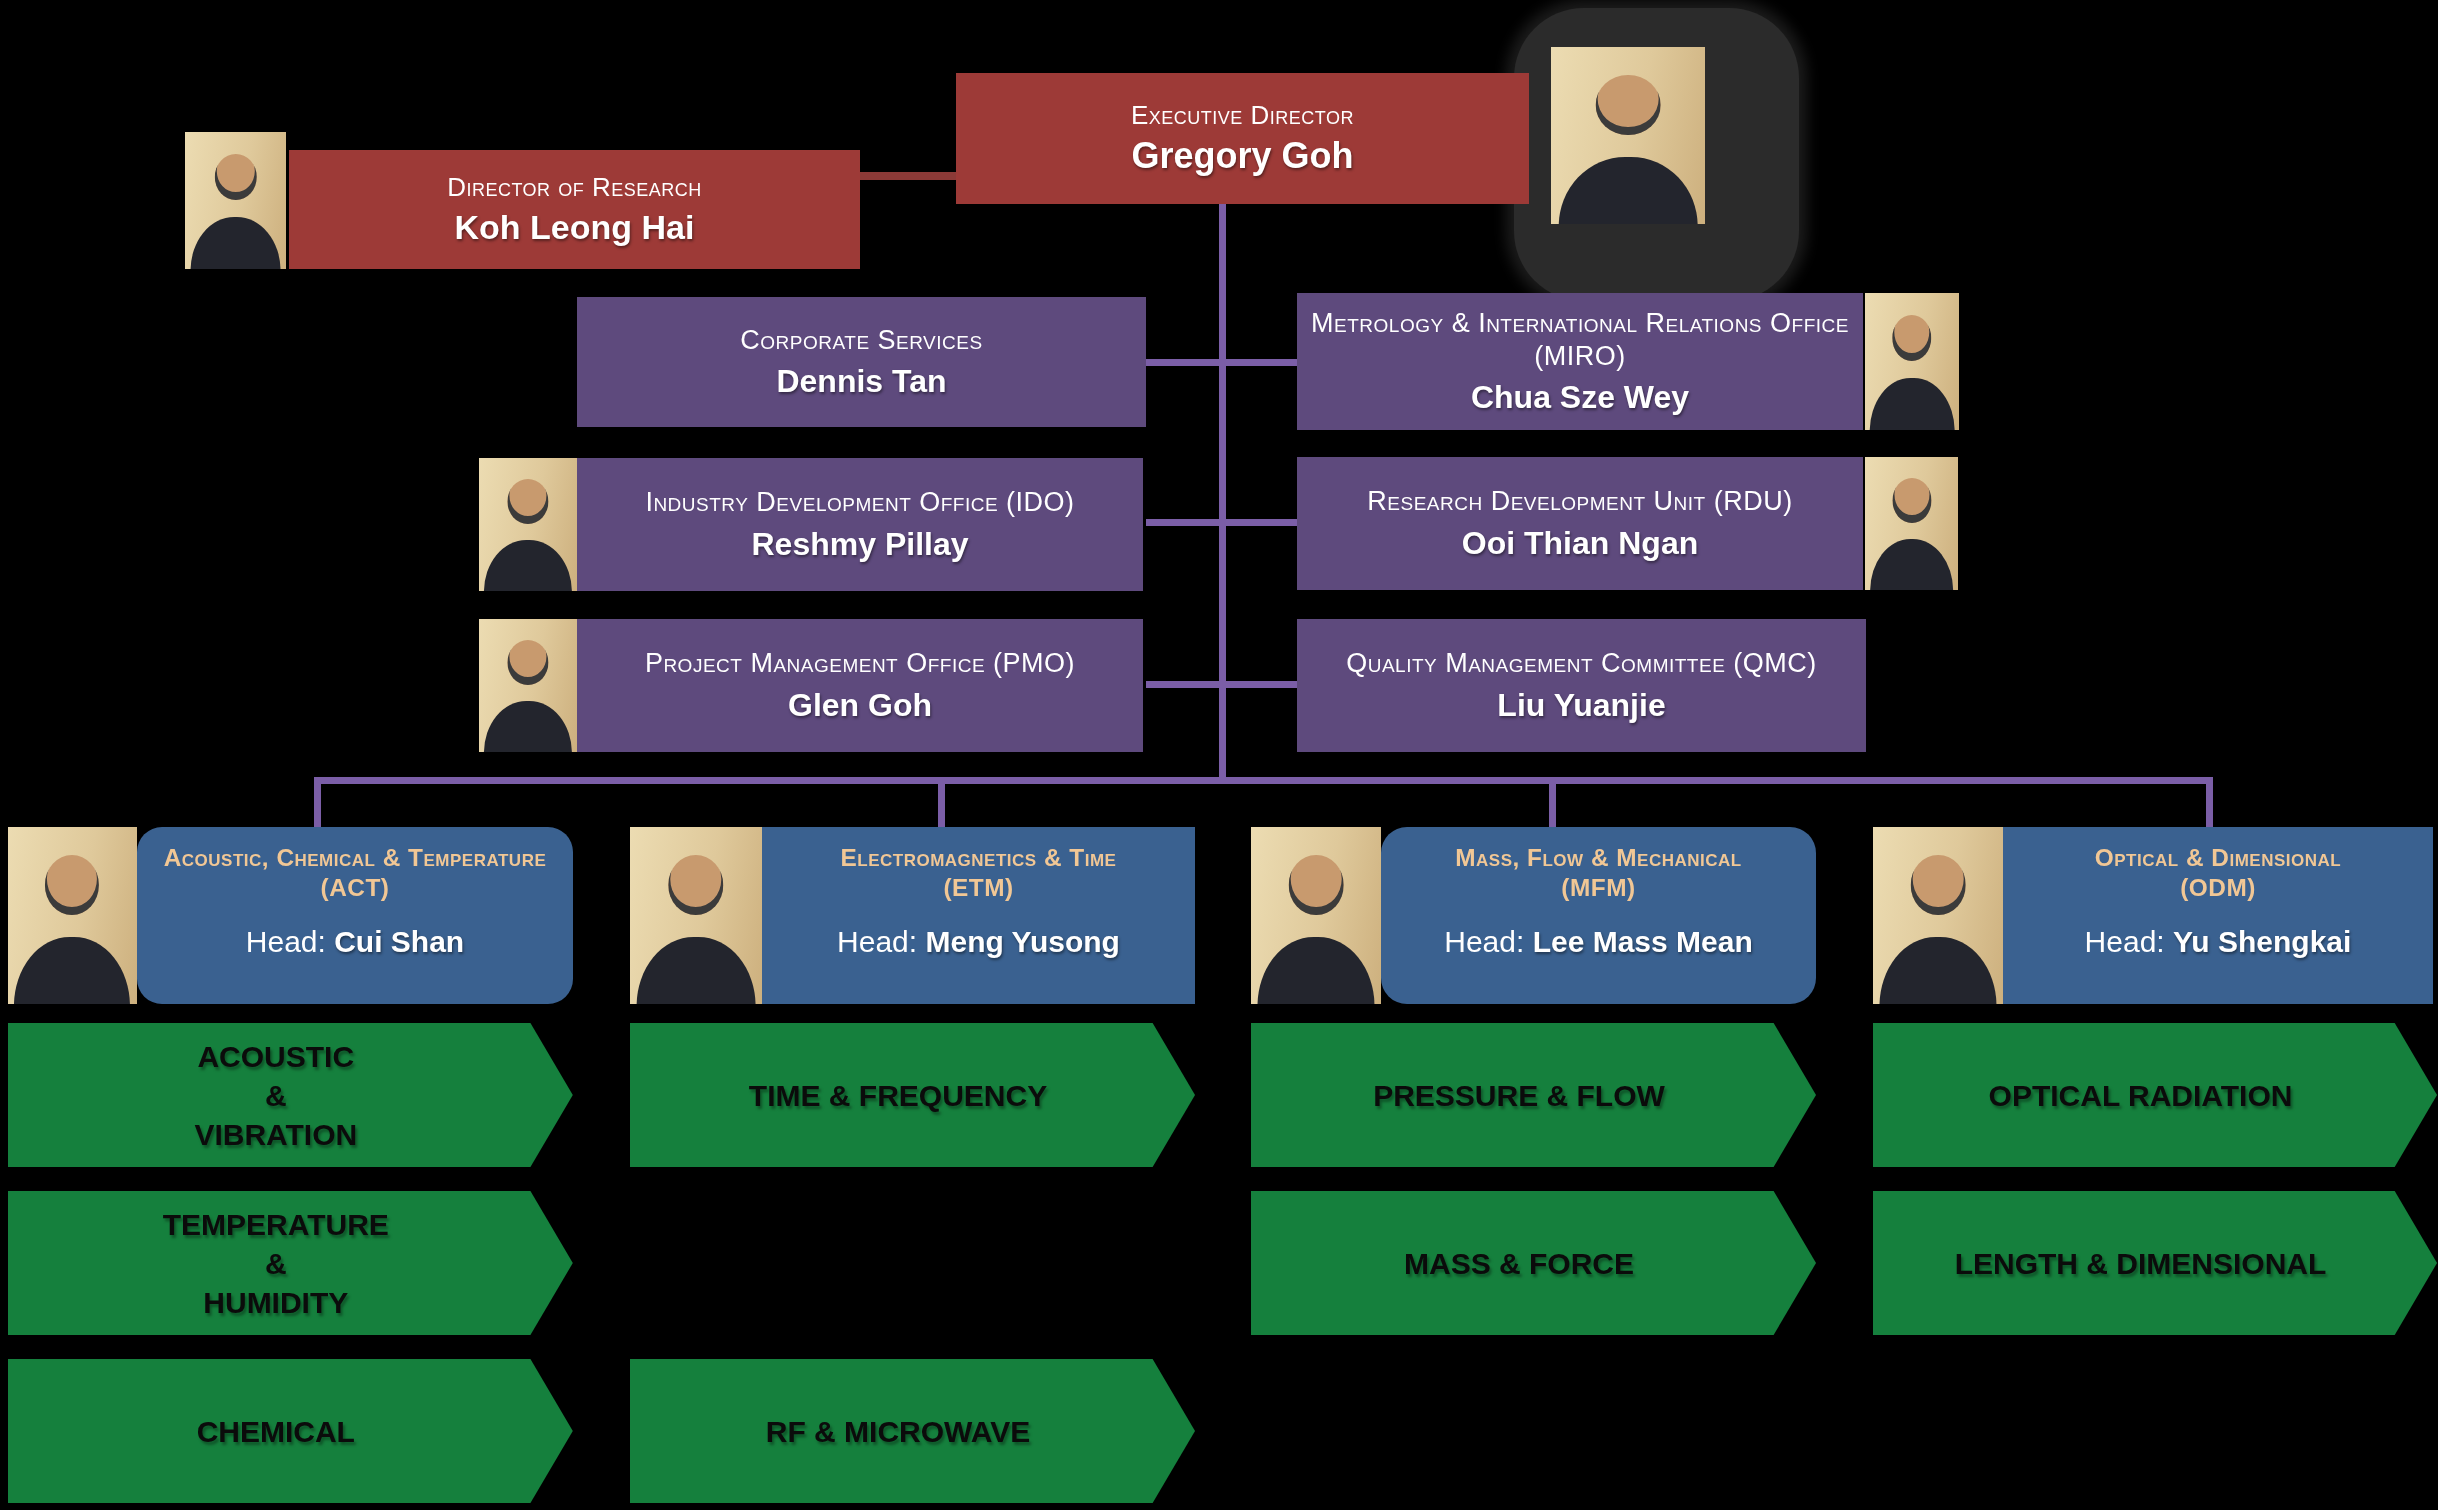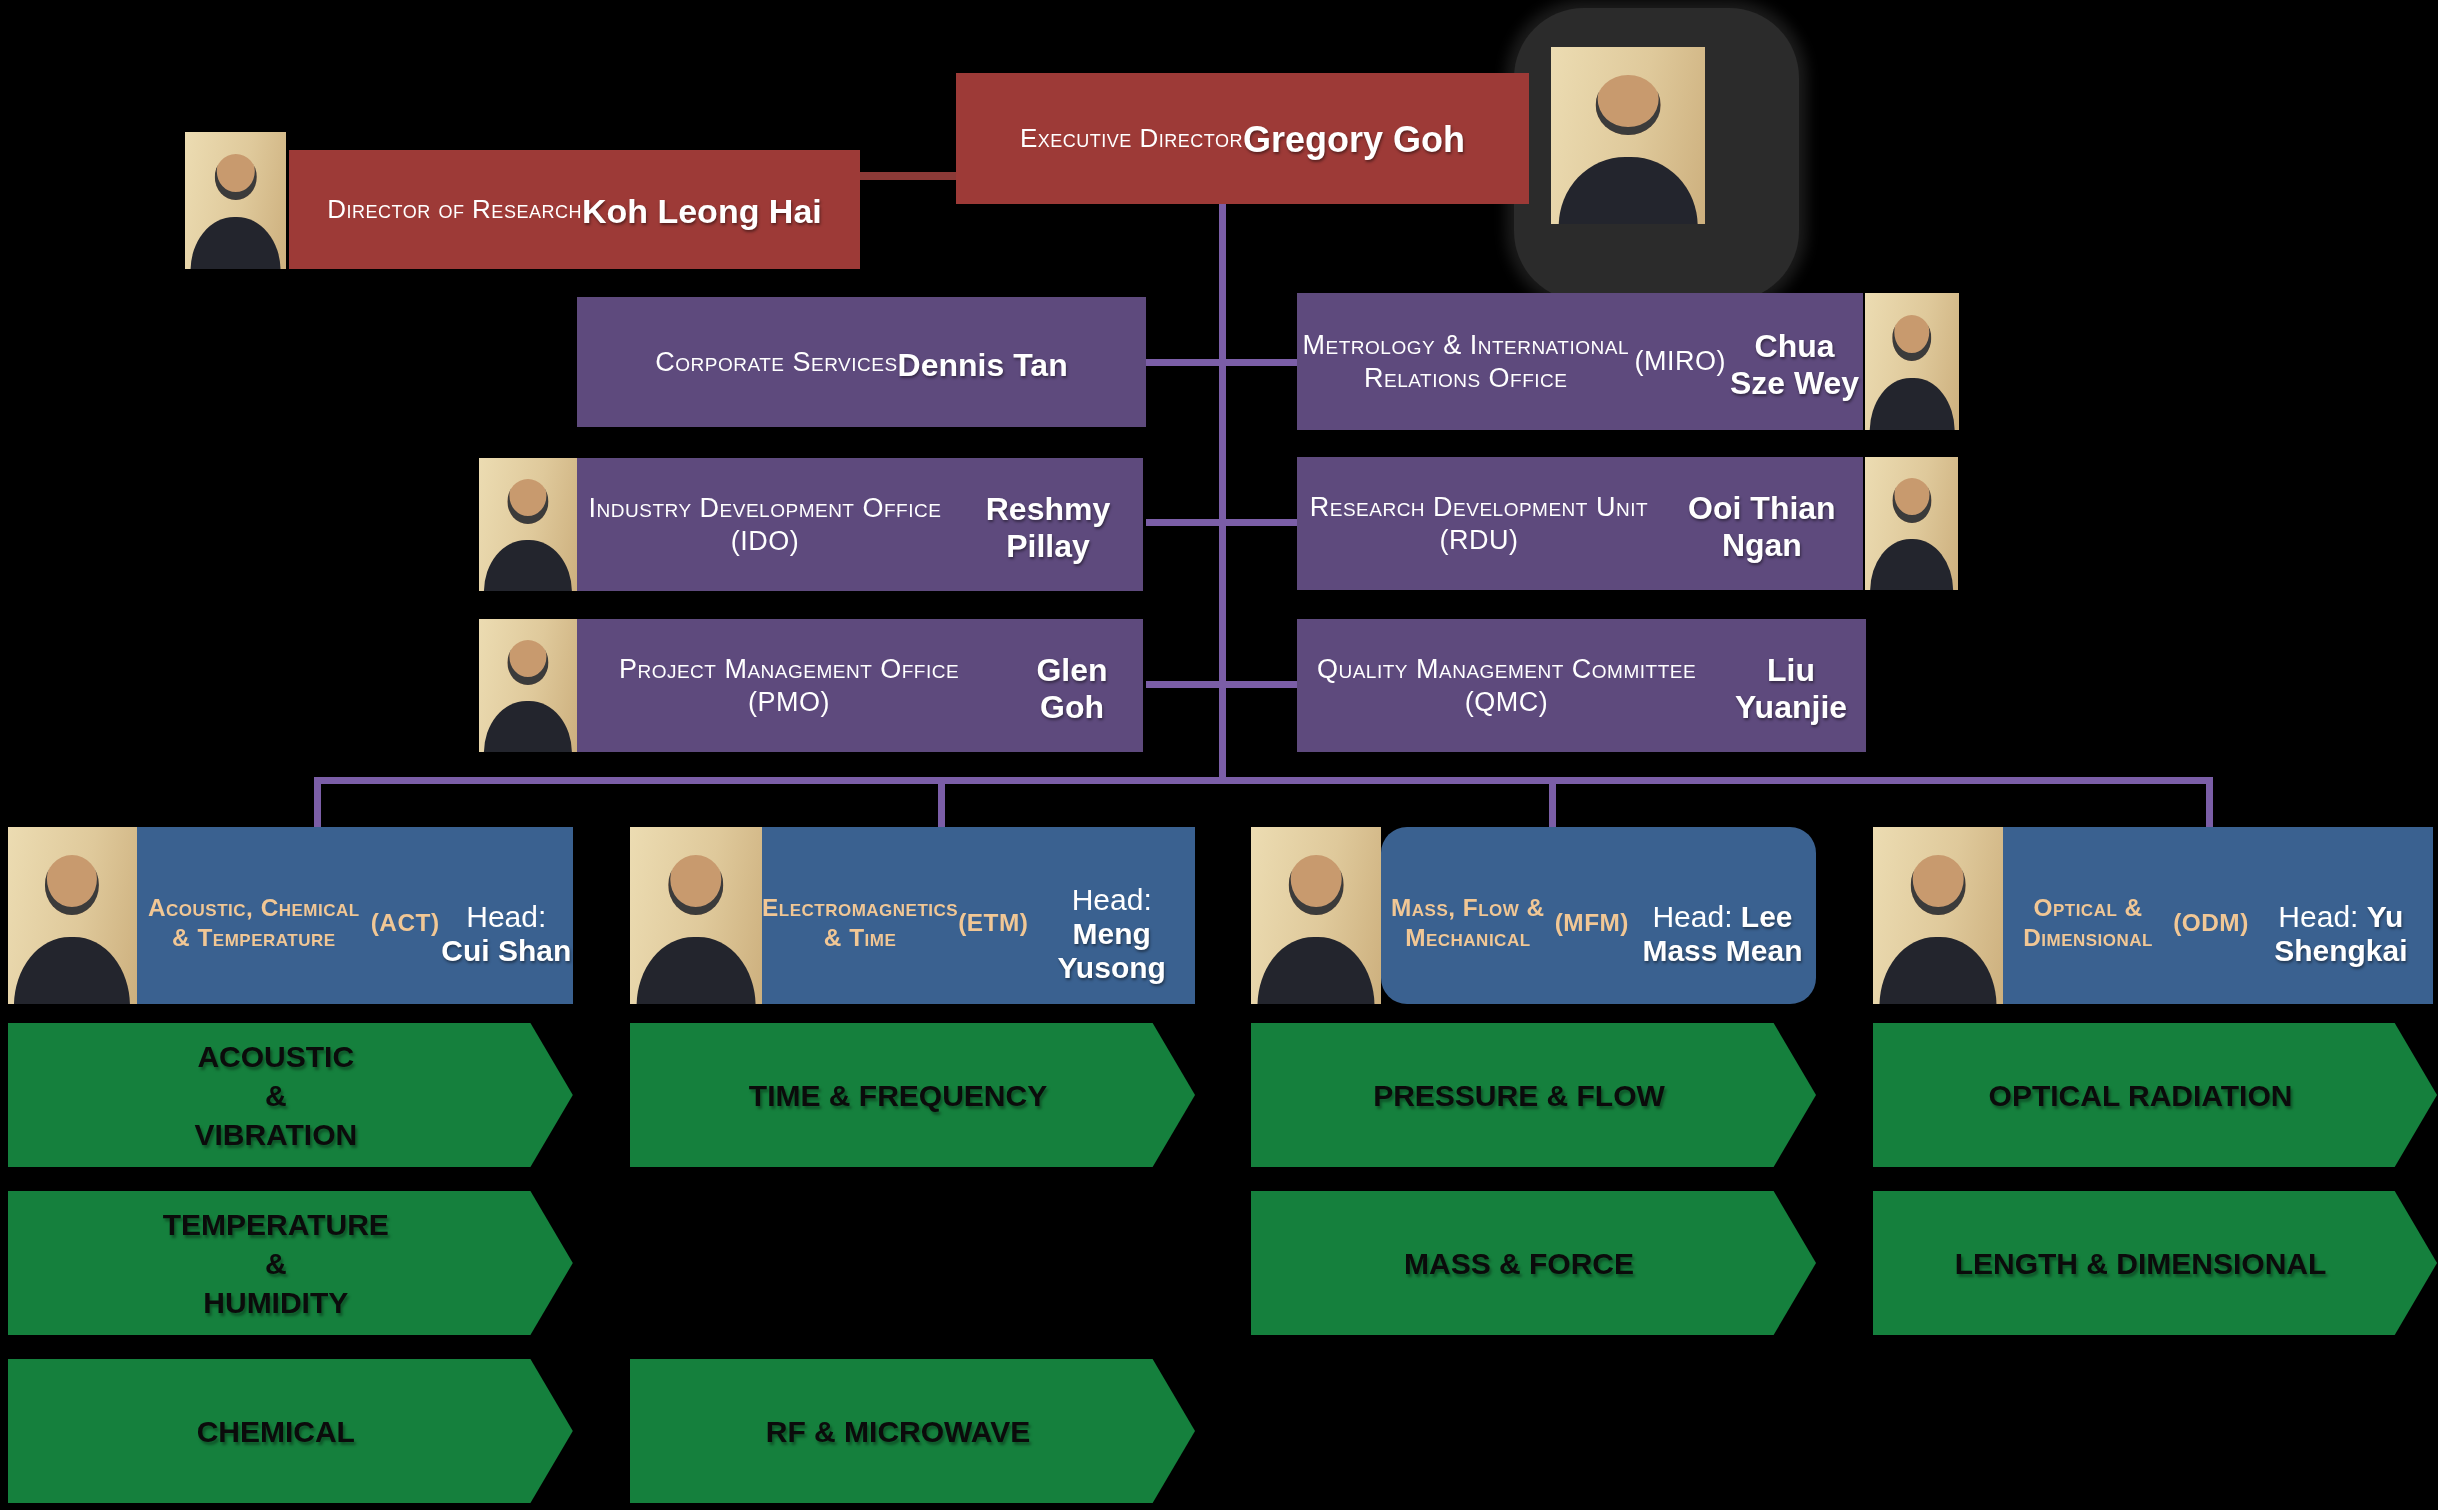--- a/index.html
+++ b/index.html
@@ -1,21 +1,21 @@
 <!DOCTYPE html>
 <html><head>
 <meta charset="utf-8">
 <style>
   html,body{margin:0;padding:0;background:#000;}
   #stage{
     position:relative;width:2438px;height:1511px;background:#000;overflow:hidden;
     font-family:"Liberation Sans",sans-serif;
   }
   
-  .node{position:absolute;display:flex;flex-direction:row;align-items:center;justify-content:center;text-align:center;color:#fff;}
+  .node{position:absolute;display:flex;flex-direction:column;align-items:center;justify-content:center;text-align:center;color:#fff;}
   .red-box{background:#9d3a37;}
   .purple-box{background:#5e4a7d;}
   .blue-box{background:#3a6190;}
   .title{font-variant:small-caps;letter-spacing:0.5px;line-height:1.22;}
   .name{font-weight:bold;margin-top:6.8px;text-shadow:1px 2px 2.9px rgba(0,0,0,.45);}
   .office .title{font-size:27px;}
   .office .name{font-size:32px;}
   
   #ed-box{left:956px;top:73px;width:573px;height:131px;}
   #ed-box .title{font-size:26px;}
@@ -28,21 +28,21 @@
   #miro-box{left:1297px;top:293px;width:566px;height:137px;}
   #ido-box {left:577px;top:458px;width:566px;height:133px;}
   #rdu-box {left:1297px;top:457px;width:566px;height:133px;}
   #pmo-box {left:577px;top:619px;width:566px;height:133px;}
   #qmc-box {left:1297px;top:619px;width:569px;height:133px;}
   
   .division{top:827px;height:177px;justify-content:flex-start;padding-top:15.6px;box-sizing:border-box;}
   .division .title{color:#f1c795;font-weight:bold;font-size:24.4px;line-height:1.25;}
   .division .headline{margin-top:21.5px;font-size:30px;}
   .division .head-name{font-weight:bold;text-shadow:1px 2px 2.9px rgba(0,0,0,.45);}
-  #act-box{left:137px;width:436px;}
+  #act-box{left:137px;width:436px;border-radius:25px;}
   #etm-box{left:762px;width:433px;}
   #mfm-box{left:1381px;width:435px;border-radius:26px;}
   #odm-box{left:2003px;width:430px;}
   
   .photo{position:absolute;background:linear-gradient(100deg,#ecdcb2 0%,#dfc99b 55%,#cdb07e 100%);overflow:hidden;}
   .photo::before{content:"";position:absolute;top:16%;left:50%;transform:translateX(-50%);
     width:42%;height:34%;border-radius:50%;background:#c89a6e;box-shadow:0 -5.9px 0 2px #3b3b3b inset;}
   .photo::after{content:"";position:absolute;bottom:-8%;left:50%;transform:translateX(-50%);
     width:90%;height:46%;border-radius:48% 48% 0 0/85% 85% 0 0;background:#23252d;}
   #dor-photo{left:185px;top:132px;width:101px;height:137px;}

